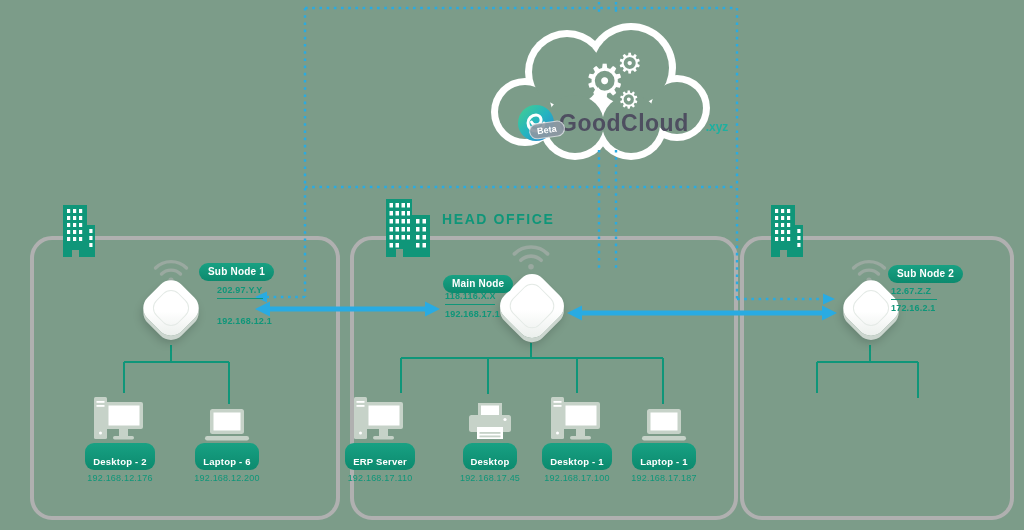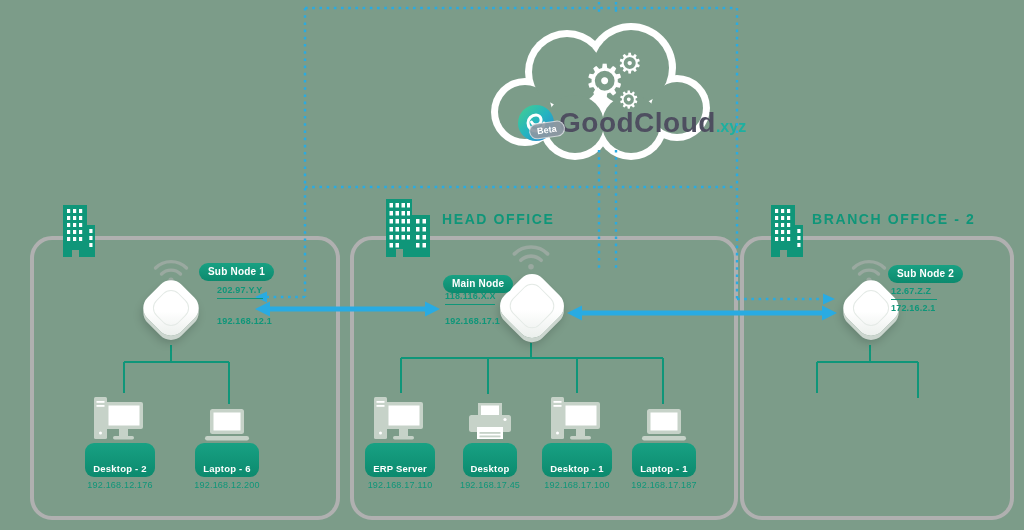--- a/index.html
+++ b/index.html
@@ -47,36 +47,36 @@
   
   .device{
     position:absolute; z-index:5; width:90px; top:390px;
     display:flex; flex-direction:column; align-items:center;
   }
   .device .icon-slot{
     height:53px; display:flex; align-items:flex-end; justify-content:center;
   }
   .device-label{
     background:linear-gradient(180deg,#18a183,#0c8a6e); color:#fff;
-    font-size:9.5px; font-weight:700; padding:20px 8px 3px; border-radius:9px;
+    font-size:9.5px; font-weight:700; padding:13px 8px 3px; border-radius:9px;
     white-space:nowrap; letter-spacing:.2px;text-align:center;
   }
   .device-ip{
     margin-top:3px; color:#0f9679; font-size:9px; font-weight:400;
     letter-spacing:.2px; white-space:nowrap;
   }
 
   
   #cloud-svg{position:absolute; left:485px; top:10px; z-index:2;}
   .gear{position:absolute; z-index:3; color:#ffffff; line-height:1;
         font-family:"DejaVu Sans", sans-serif;}
   #brand-row{position:absolute; left:517px; top:104px; z-index:3; display:flex; align-items:flex-end;}
-  #brand-text{color:#4e4e60; font-weight:700; font-size:28px; letter-spacing:.5px;
+  #brand-text{color:#4e4e60; font-weight:700; font-size:23px; letter-spacing:.5px;
               margin-left:4px; line-height:38px;}
-  #brand-suffix{color:#1db0a0; font-weight:700; font-size:16px; line-height:30px;}
+  #brand-suffix{color:#1db0a0; font-weight:700; font-size:12px; line-height:30px;margin-left:17px;}
   #beta-badge{
     position:absolute; left:529px; top:122px; z-index:4;
     background:rgba(140,152,163,.92); color:#fff; font-size:9px; font-weight:700;
     padding:1.5px 7px 2px; border-radius:9px; transform:rotate(-8deg);
     border:1px solid rgba(255,255,255,.6);
   }
 
   #connectors{position:absolute; left:0; top:0; z-index:4;}
 </style>
 </head>
@@ -270,23 +270,23 @@
 
   <svg class="wifi" style="left:509px;top:241px" width="44" height="30" viewBox="0 0 40 28">
     <path d="M4.5 12 a22 22 0 0 1 31 0" stroke="#9aa9a0" stroke-width="3.4" fill="none" stroke-linecap="round"></path>
     <path d="M10.5 18 a13.5 13.5 0 0 1 19 0" stroke="#9aa9a0" stroke-width="3.4" fill="none" stroke-linecap="round"></path>
     <circle cx="20" cy="24" r="2.6" fill="#9aa9a0"></circle>
   </svg>
   <div class="router" style="left:505px;top:279px;width:54px;height:54px"></div>
   <div class="node-badge" style="left:443px;top:275px">Main Node</div>
   <div class="node-ip" style="left:445px;top:291px">118.116.X.X</div>
   <div class="ip-divider" style="left:445px;top:304px;width:50px"></div>
-  <div class="node-ip" style="left:445px;top:316px">192.168.17.1</div>
-
-  <div class="device" style="left:355px">
+  <div class="node-ip" style="left:445px;top:309px">192.168.17.1</div>
+
+  <div class="device" style="left:335px">
     <div class="icon-slot">
       <svg width="52" height="46" viewBox="0 0 52 46">
         <rect x="0" y="0" width="13" height="42" rx="1.5" fill="#c6d2c8"></rect>
         <rect x="2.5" y="4" width="8" height="1.8" fill="#fff"></rect>
           <rect x="2.5" y="8" width="8" height="1.8" fill="#fff"></rect>
         <circle cx="6.5" cy="36" r="1.5" fill="#fff"></circle>
         <rect x="11" y="5" width="38" height="27" rx="2" fill="#c6d2c8"></rect>
         <rect x="14.5" y="8.5" width="31" height="20" fill="#fff"></rect>
         <rect x="25" y="32" width="9" height="7" fill="#c6d2c8"></rect>
         <rect x="19" y="39" width="21" height="3.5" rx="1.7" fill="#c6d2c8"></rect>
@@ -356,21 +356,20 @@
         <rect x="22" y="25" width="3.2" height="4"></rect>
       <rect x="10" y="32" width="3.2" height="4"></rect>
         <rect x="16" y="32" width="3.2" height="4"></rect>
         <rect x="22" y="32" width="3.2" height="4"></rect>
       <rect x="32.3" y="24" width="3.2" height="4"></rect>
         <rect x="32.3" y="31" width="3.2" height="4"></rect>
         <rect x="32.3" y="38" width="3.2" height="4"></rect>
     </g>
     <rect x="15" y="45" width="7" height="7" fill="#7c9c89"></rect>
   </svg>
-  <div class="office-title" style="left:812px;top:211px">BRANCH OFFICE - 2</div>
 
   <svg class="wifi" style="left:849px;top:256px" width="40" height="28" viewBox="0 0 40 28">
     <path d="M4.5 12 a22 22 0 0 1 31 0" stroke="#9aa9a0" stroke-width="3.4" fill="none" stroke-linecap="round"></path>
     <path d="M10.5 18 a13.5 13.5 0 0 1 19 0" stroke="#9aa9a0" stroke-width="3.4" fill="none" stroke-linecap="round"></path>
     <circle cx="20" cy="24" r="2.6" fill="#9aa9a0"></circle>
   </svg>
   <div class="router" style="left:847px;top:284px;width:48px;height:48px"></div>
   <div class="node-badge" style="left:888px;top:265px">Sub Node 2</div>
   <div class="node-ip" style="left:891px;top:286px">12.67.Z.Z</div>
   <div class="ip-divider" style="left:891px;top:299px;width:46px"></div>

